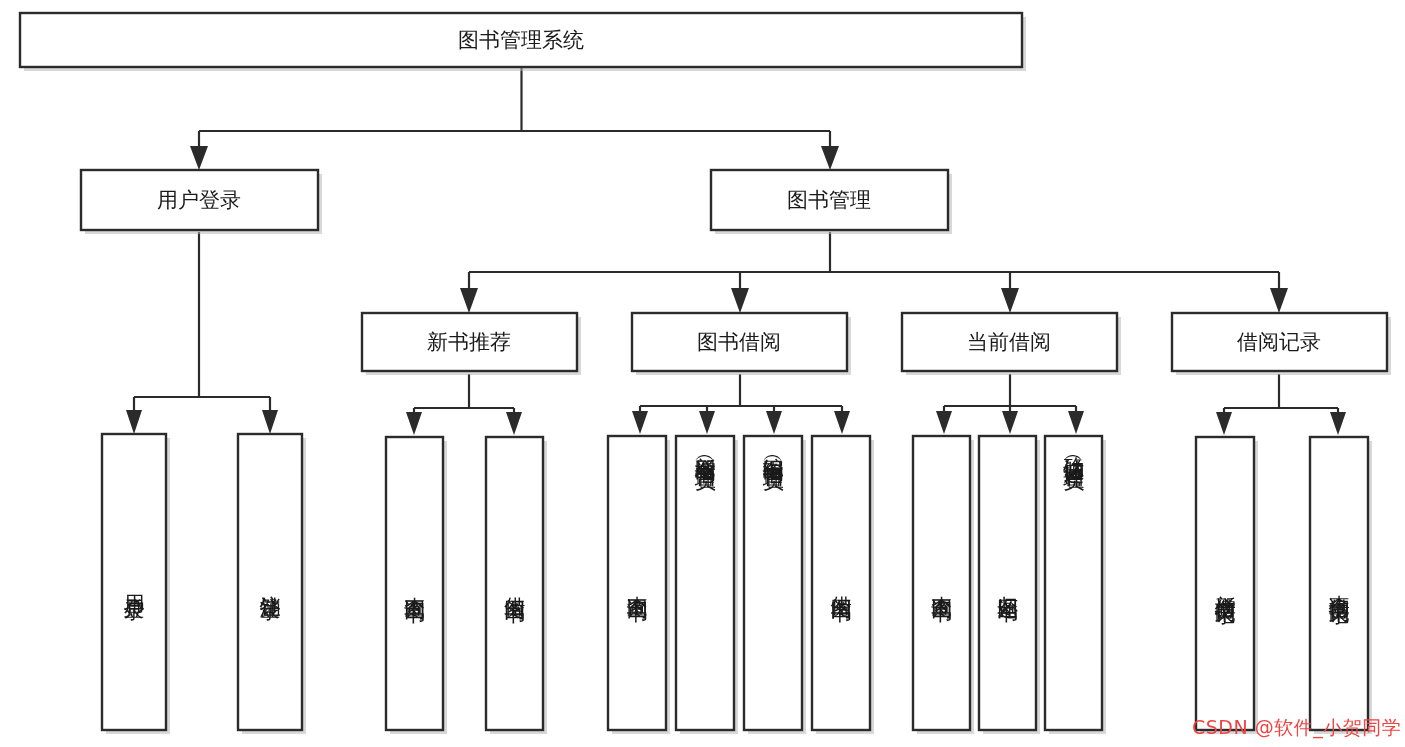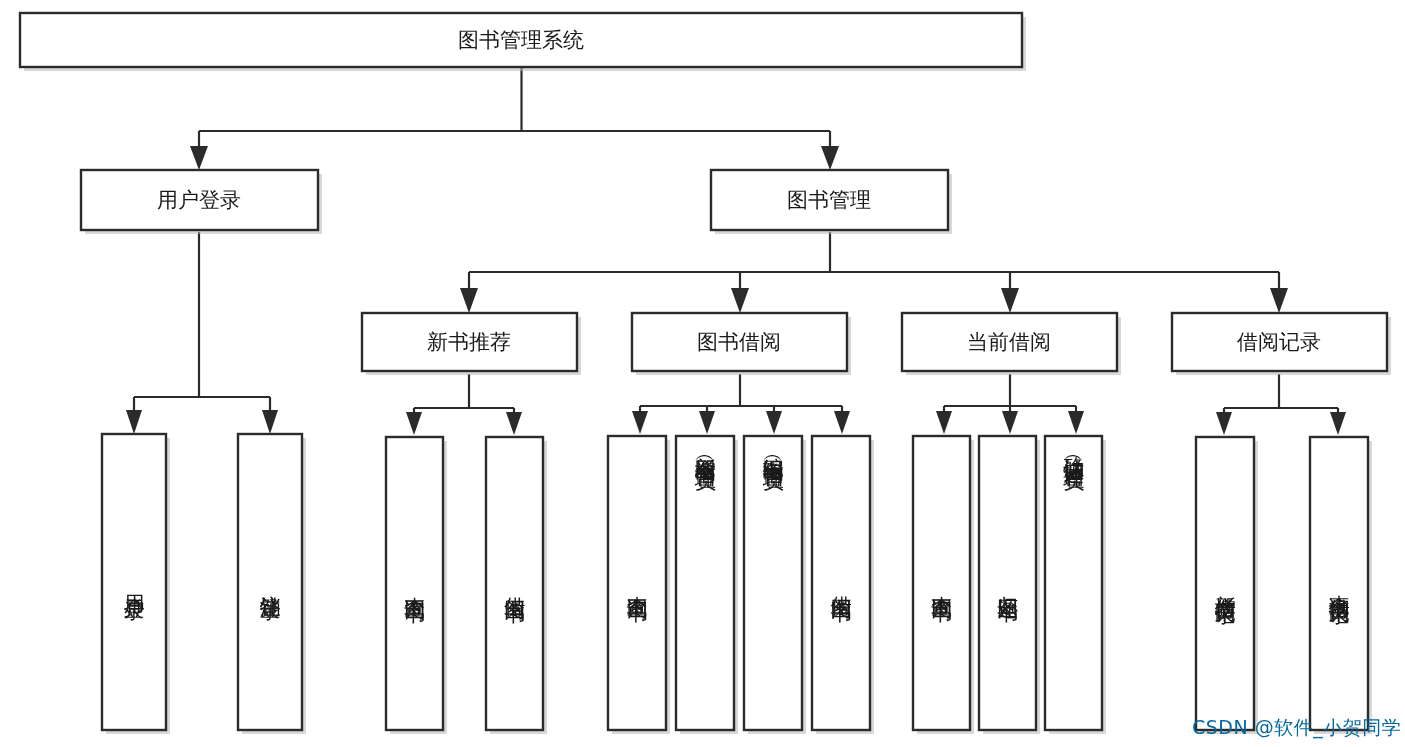--- a/index.html
+++ b/index.html
@@ -71,21 +71,21 @@
   .vlabel-wrap {
     position: absolute;
     display: flex;
     align-items: center;
     justify-content: center;
   }
   .watermark {
     position: absolute;
     font-family: "DejaVu Sans", "Liberation Sans", sans-serif;
     font-size: 19px;
-    color: #0369a1;
+    color: #ef4444;
     white-space: nowrap;
     letter-spacing: 0.5px;
   }
 </style>
 </head>
 <body>
 
 <div id="diagram-root">
 
   <svg class="flow-canvas" viewBox="0 0 1405 747" xmlns="http://www.w3.org/2000/svg">

